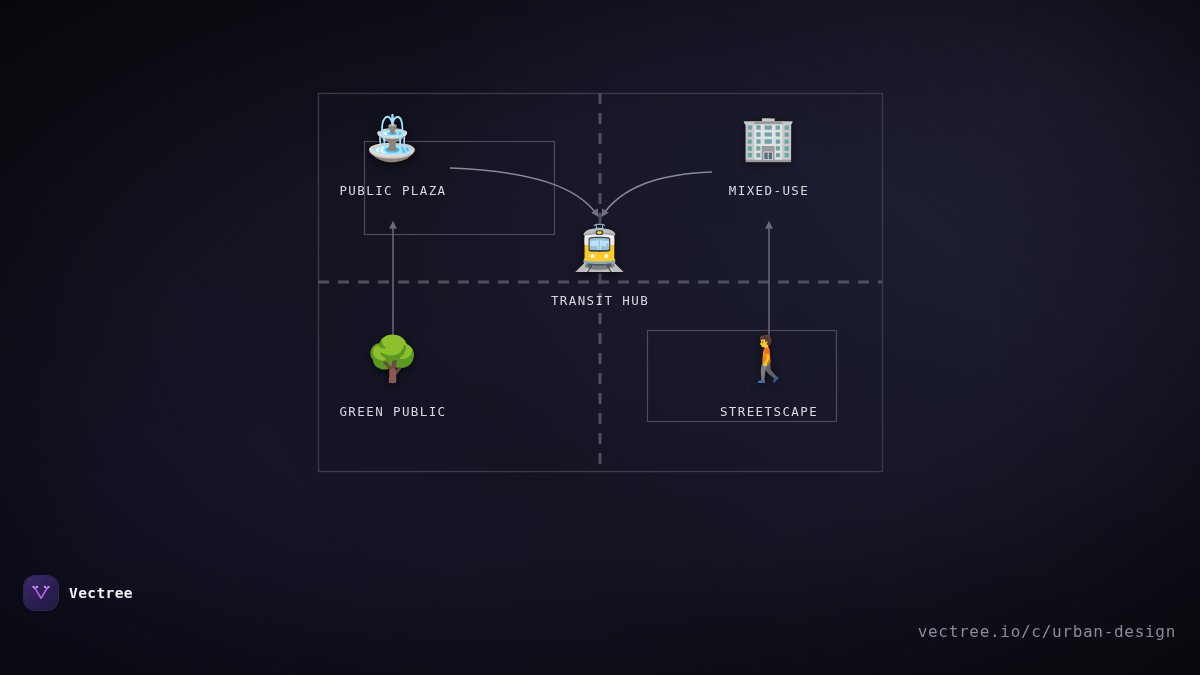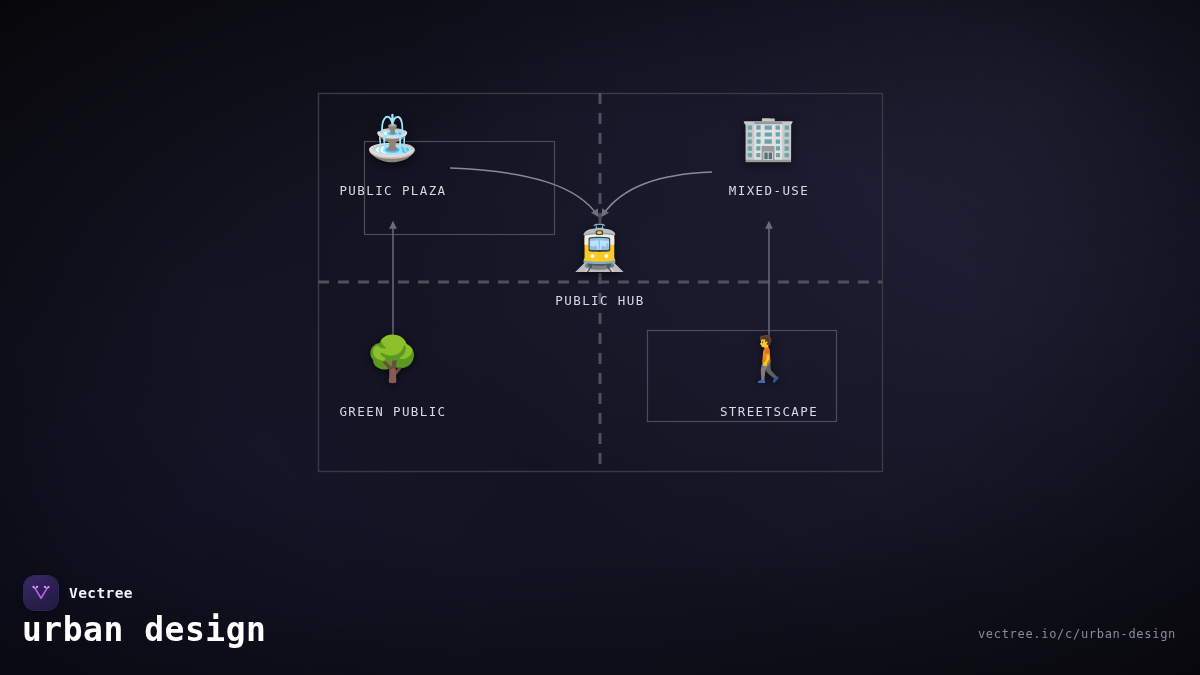--- a/index.html
+++ b/index.html
@@ -69,21 +69,21 @@
     font-family:"DejaVu Sans Mono", "Liberation Mono", monospace;
   }
   #page-title {
     position:absolute; left:22px; top:50px;
     font-size:33px; font-weight:bold; color:#ffffff;
     letter-spacing:0.5px;
     font-family:"DejaVu Sans Mono", "Liberation Mono", monospace;
   }
   #footer-url {
     position:absolute; right:24px; bottom:34px;
-    font-size:12px; color:#8a8a99; letter-spacing:0.7px;
+    font-size:16px; color:#8a8a99; letter-spacing:0.7px;
     font-family:"DejaVu Sans Mono", "Liberation Mono", monospace;
   }
 </style>
 </head>
 <body>
 
 <div id="bg-layer"></div>
 <div id="bg-vignette"></div>
 
 <div id="diagram-canvas">
@@ -120,21 +120,21 @@
     <span class="node-label">PUBLIC PLAZA</span>
   </div>
 
   <div class="node" style="left:769px; top:157px;">
     <span class="node-icon">🏢</span>
     <span class="node-label">MIXED-USE</span>
   </div>
 
   <div class="node" style="left:600px; top:267px;">
     <span class="node-icon">🚊</span>
-    <span class="node-label">PUBLIC HUB</span>
+    <span class="node-label">TRANSIT HUB</span>
   </div>
 
   <div class="node" style="left:393px; top:378px;">
     <span class="node-icon">🌳</span>
     <span class="node-label">GREEN PUBLIC</span>
   </div>
 
   <div class="node" style="left:769px; top:378px;">
     <span class="node-icon">🚶</span>
     <span class="node-label">STREETSCAPE</span>
@@ -152,17 +152,16 @@
         <path d="M15.8 5.6 L14.1 4.1 M15.8 5.6 L17.4 4.3" fill="none" stroke="#d07bf5" stroke-width="1.3" stroke-linecap="round"></path>
         <circle cx="2.5" cy="4.0" r="1.15" fill="#e08cff"></circle>
         <circle cx="6.1" cy="3.9" r="1.15" fill="#e08cff"></circle>
         <circle cx="13.9" cy="3.9" r="1.15" fill="#e08cff"></circle>
         <circle cx="17.5" cy="4.1" r="1.15" fill="#e08cff"></circle>
       </svg>
     </div>
     <span id="brand-name">Vectree</span>
   </div>
 
-  <div id="page-title">urban design</div>
 
   <div id="footer-url">vectree.io/c/urban-design</div>
 
 </div>
 
 </body></html>

